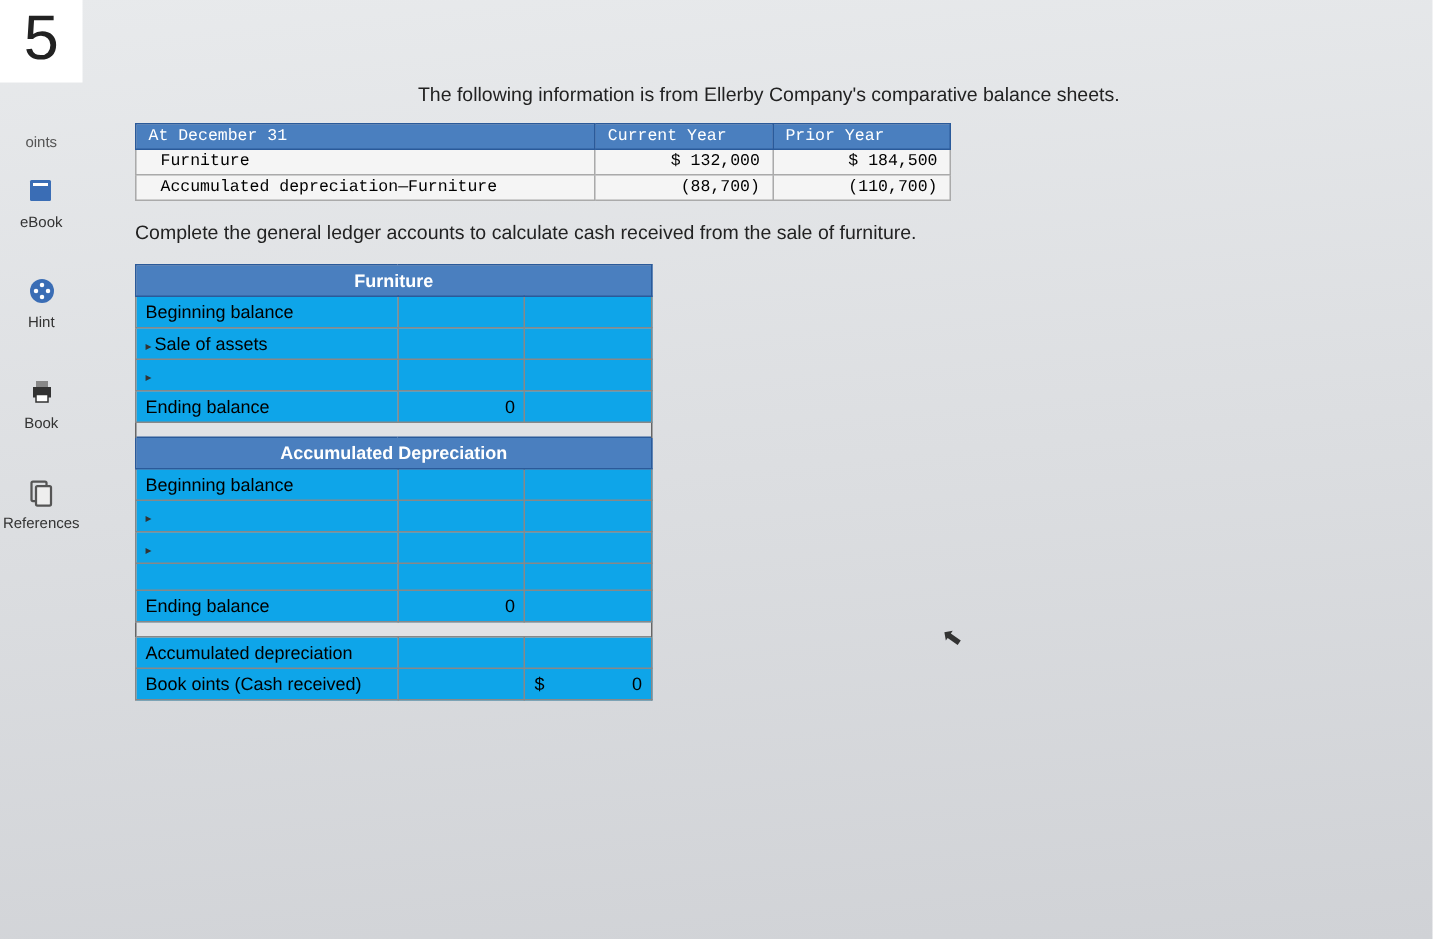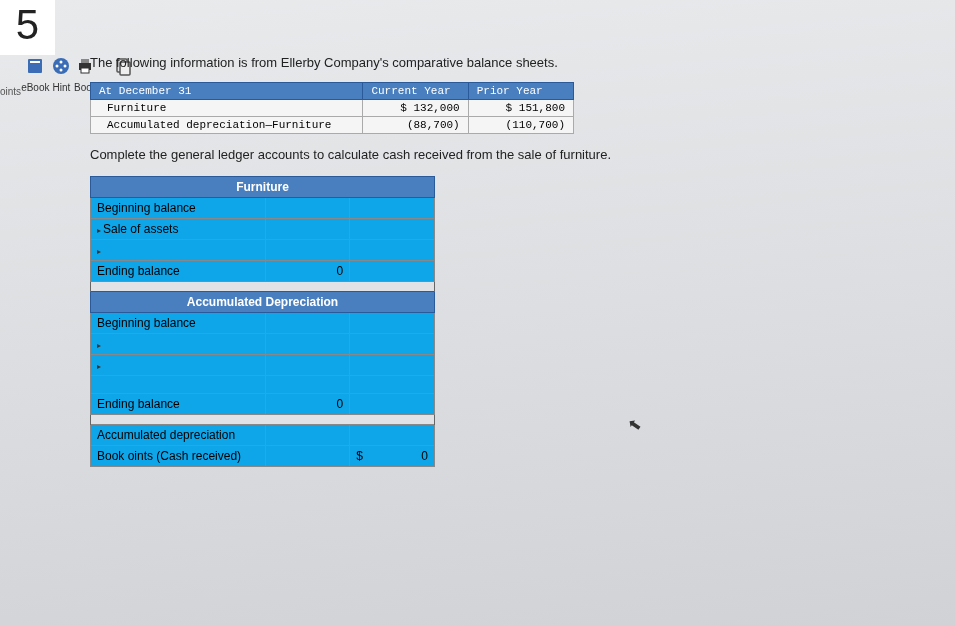--- a/index.html
+++ b/index.html
@@ -20,24 +20,24 @@
       background: #fff;
       font-size: 42px;
       font-weight: 400;
       text-align: center;
       line-height: 50px;
       color: #222;
     }
     .sidebar {
       position: absolute;
       left: 0;
-      top: 40px;
+      top: 55px;
       width: 55px;
       display: flex;
-      flex-direction: row;
+      flex-direction: column;
       align-items: center;
     }
     .sidebar-item {
       display: flex;
       flex-direction: column;
       align-items: center;
       margin: 14px 0;
       cursor: pointer;
     }
     .sidebar-label {
@@ -56,28 +56,28 @@
       display: flex;
       align-items: center;
       justify-content: center;
     }
     .content {
       position: absolute;
       left: 90px;
       top: 55px;
       right: 20px;
     }
-    .intro { font-size: 13px; color: #222; margin-bottom: 12px; }
+    .intro { font-size: 13px; color: #222; margin-bottom: 12px; text-align: center; }
     .body-text { font-size: 13px; color: #222; margin: 12px 0; line-height: 1.4; }
     
     .data-table {
       border-collapse: collapse;
       font-family: 'Courier New', monospace;
       font-size: 11px;
-      width: 484px;
+      width: 544px;
     }
     .data-table .hdr {
       background: #4a7fbf;
       color: #fff;
       border: 1px solid #2a5a9a;
       padding: 2px 8px;
     }
     .data-table .hdr-left { text-align: left; }
     .data-table td {
       border: 1px solid #aaa;
@@ -180,21 +180,21 @@
   <table class="data-table">
     <tbody>
         <tr>
       <td class="hdr hdr-left">At December 31</td>
       <td class="hdr">Current Year</td>
       <td class="hdr">Prior Year</td>
     </tr>
     <tr>
       <td class="pl">Furniture</td>
       <td class="r">$ 132,000</td>
-      <td class="r">$ 151,800</td>
+      <td class="r">$ 184,500</td>
     </tr>
     <tr>
       <td class="pl">Accumulated depreciation—Furniture</td>
       <td class="r">(88,700)</td>
       <td class="r">(110,700)</td>
     </tr>
   </tbody>
     </table>
 
   <p class="body-text">Complete the general ledger accounts to calculate cash received from the sale of furniture.</p>

